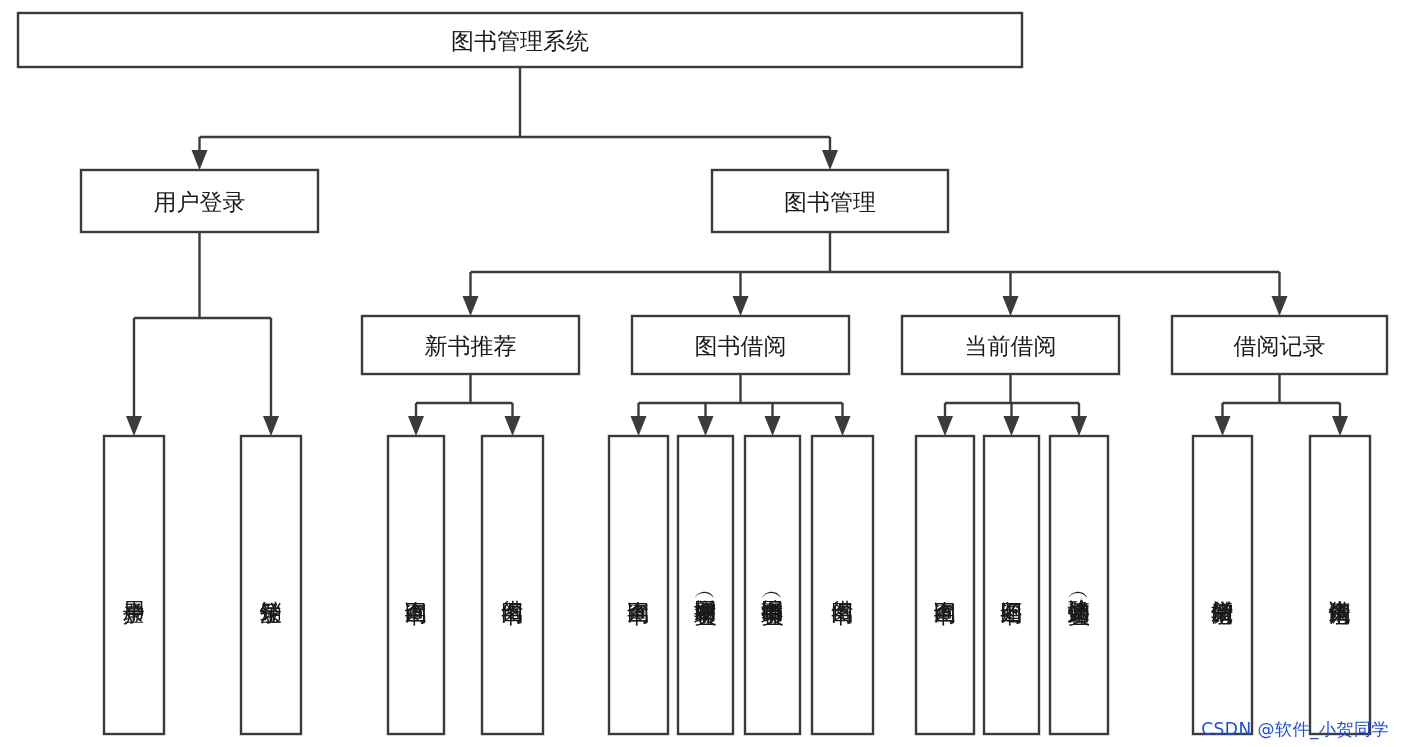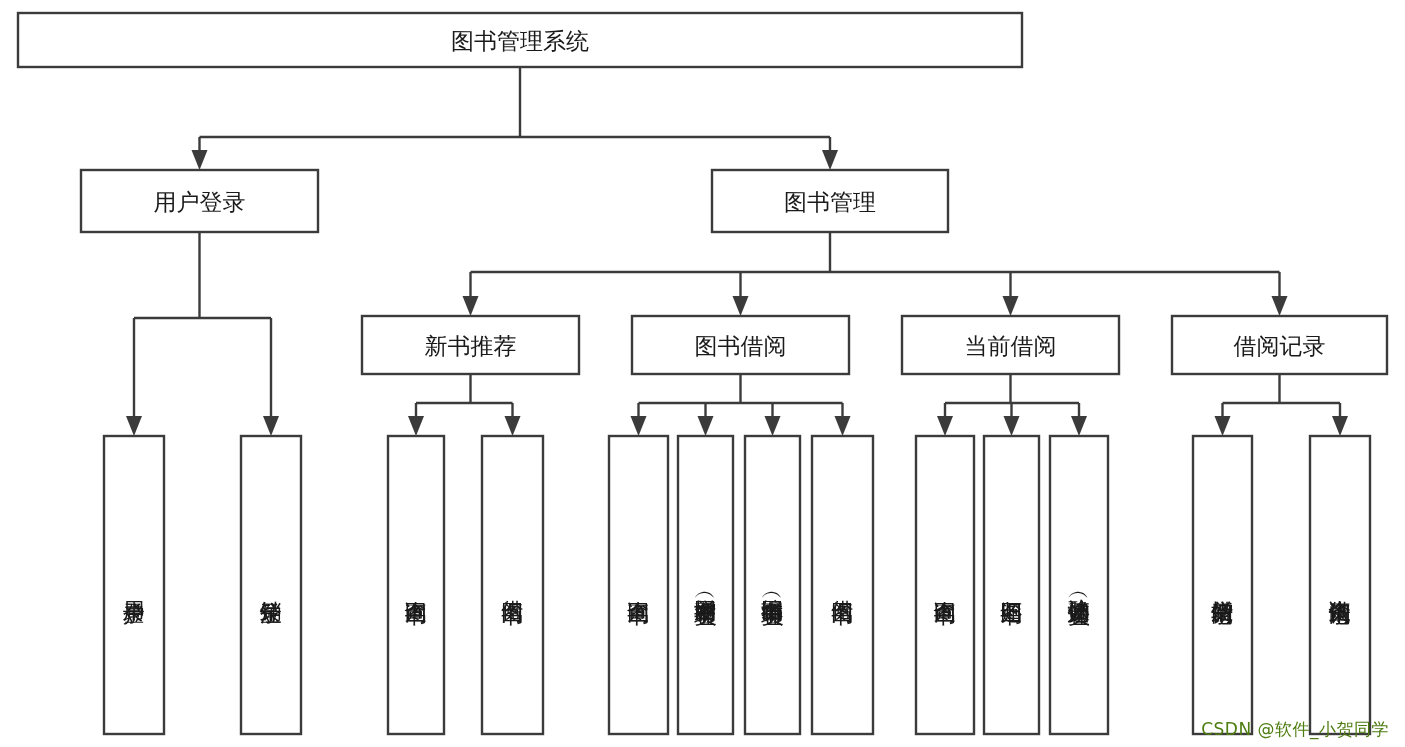--- a/index.html
+++ b/index.html
@@ -69,21 +69,21 @@
     color: #1a1a1a;
     white-space: nowrap;
     text-align: center;
   }
   .watermark {
     position: absolute;
     right: 16px;
     bottom: 6px;
     font-family: "DejaVu Sans", "Liberation Sans", sans-serif;
     font-size: 17px;
-    color: #4d7c0f;
+    color: #1d4ed8;
     letter-spacing: 0.5px;
     white-space: nowrap;
   }
 </style>
 </head>
 <body>
 
 <div id="diagram-root">
 
   <svg class="diagram-canvas" viewBox="0 0 1405 747">

